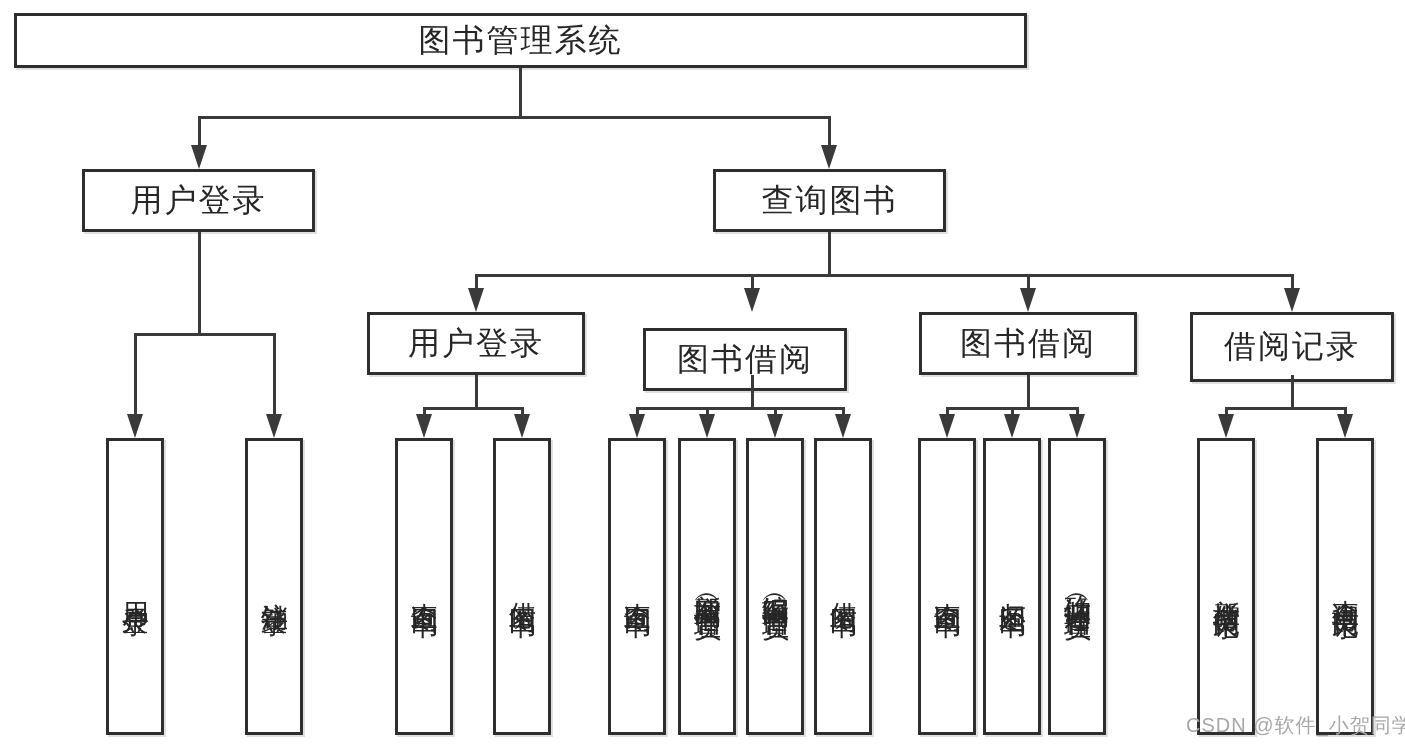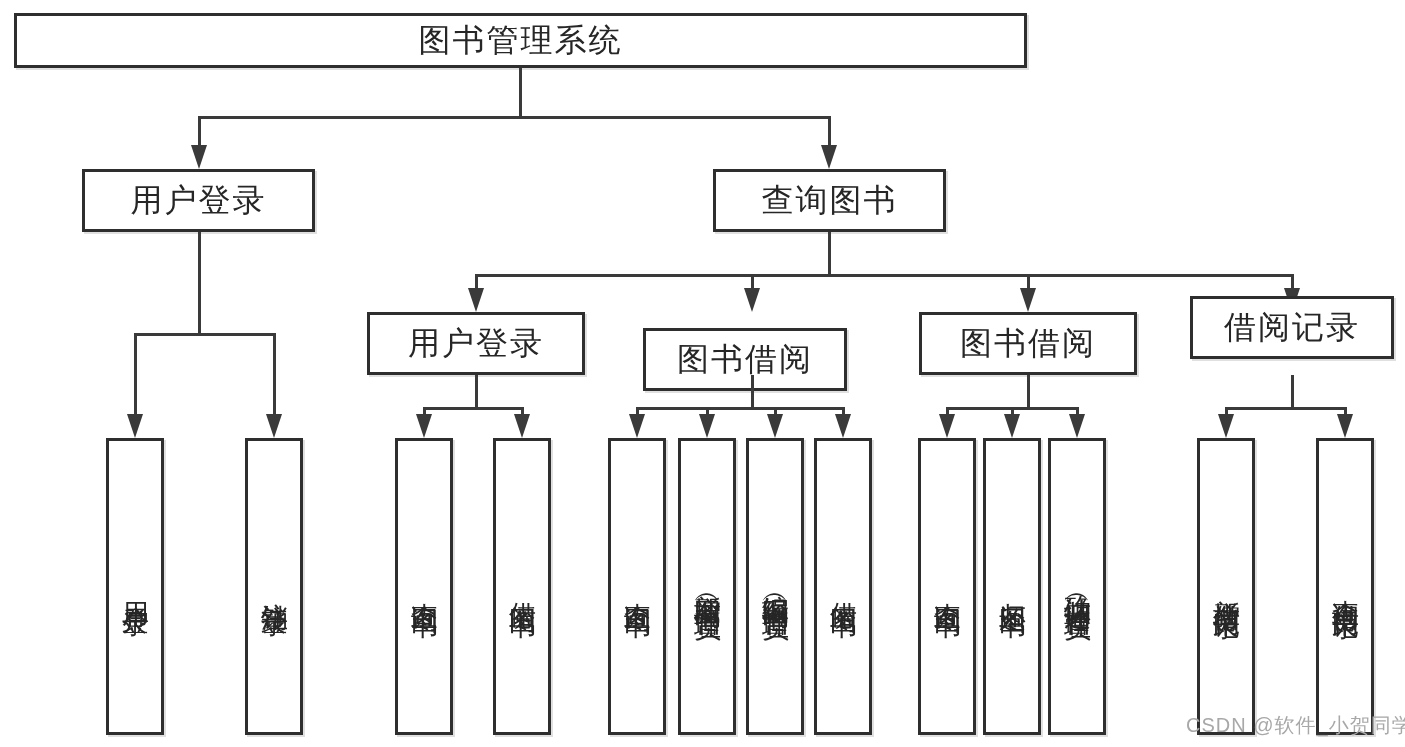--- a/index.html
+++ b/index.html
@@ -80,21 +80,21 @@
 
   <div class="box" style="left:367px;top:312px;width:218px;height:63px">
     <span class="lbl">用户登录</span>
   </div>
   <div class="box" style="left:643px;top:328px;width:204px;height:63px">
     <span class="lbl">图书借阅</span>
   </div>
   <div class="box" style="left:919px;top:312px;width:218px;height:63px">
     <span class="lbl">图书借阅</span>
   </div>
-  <div class="box" style="left:1190px;top:296px;width:204px;height:63px">
+  <div class="box" style="left:1190px;top:312px;width:204px;height:70px">
     <span class="lbl">借阅记录</span>
   </div>
 
   <div class="line" style="left:475px;top:375px;width:3px;height:34px"></div>
   <div class="line" style="left:423px;top:407px;width:101px;height:3px"></div>
   <div class="line" style="left:423px;top:407px;width:3px;height:12px"></div>
   <div class="line" style="left:521px;top:407px;width:3px;height:12px"></div>
   <div class="arrow" style="left:416px;top:414px"></div>
   <div class="arrow" style="left:514px;top:414px"></div>
 

